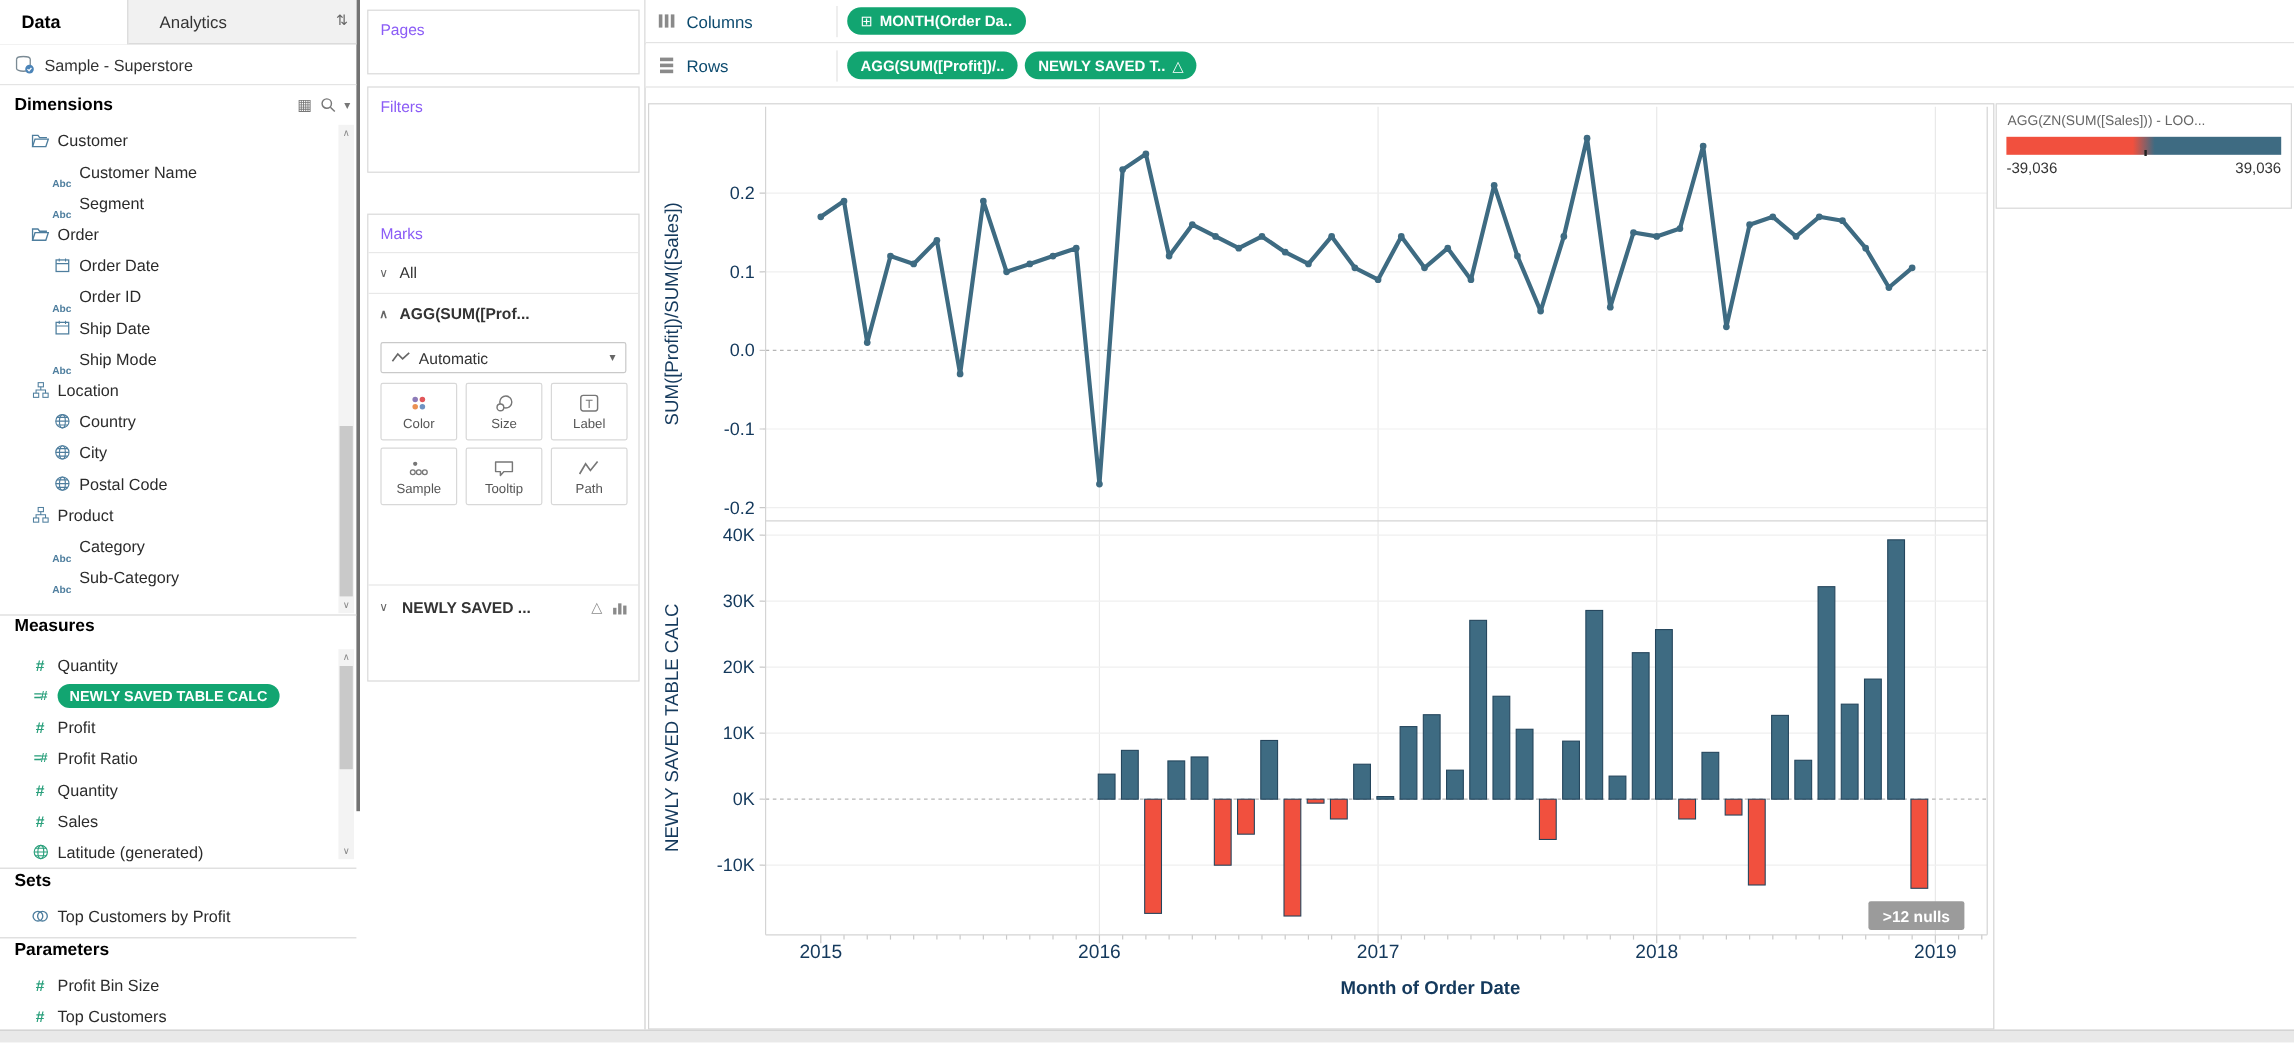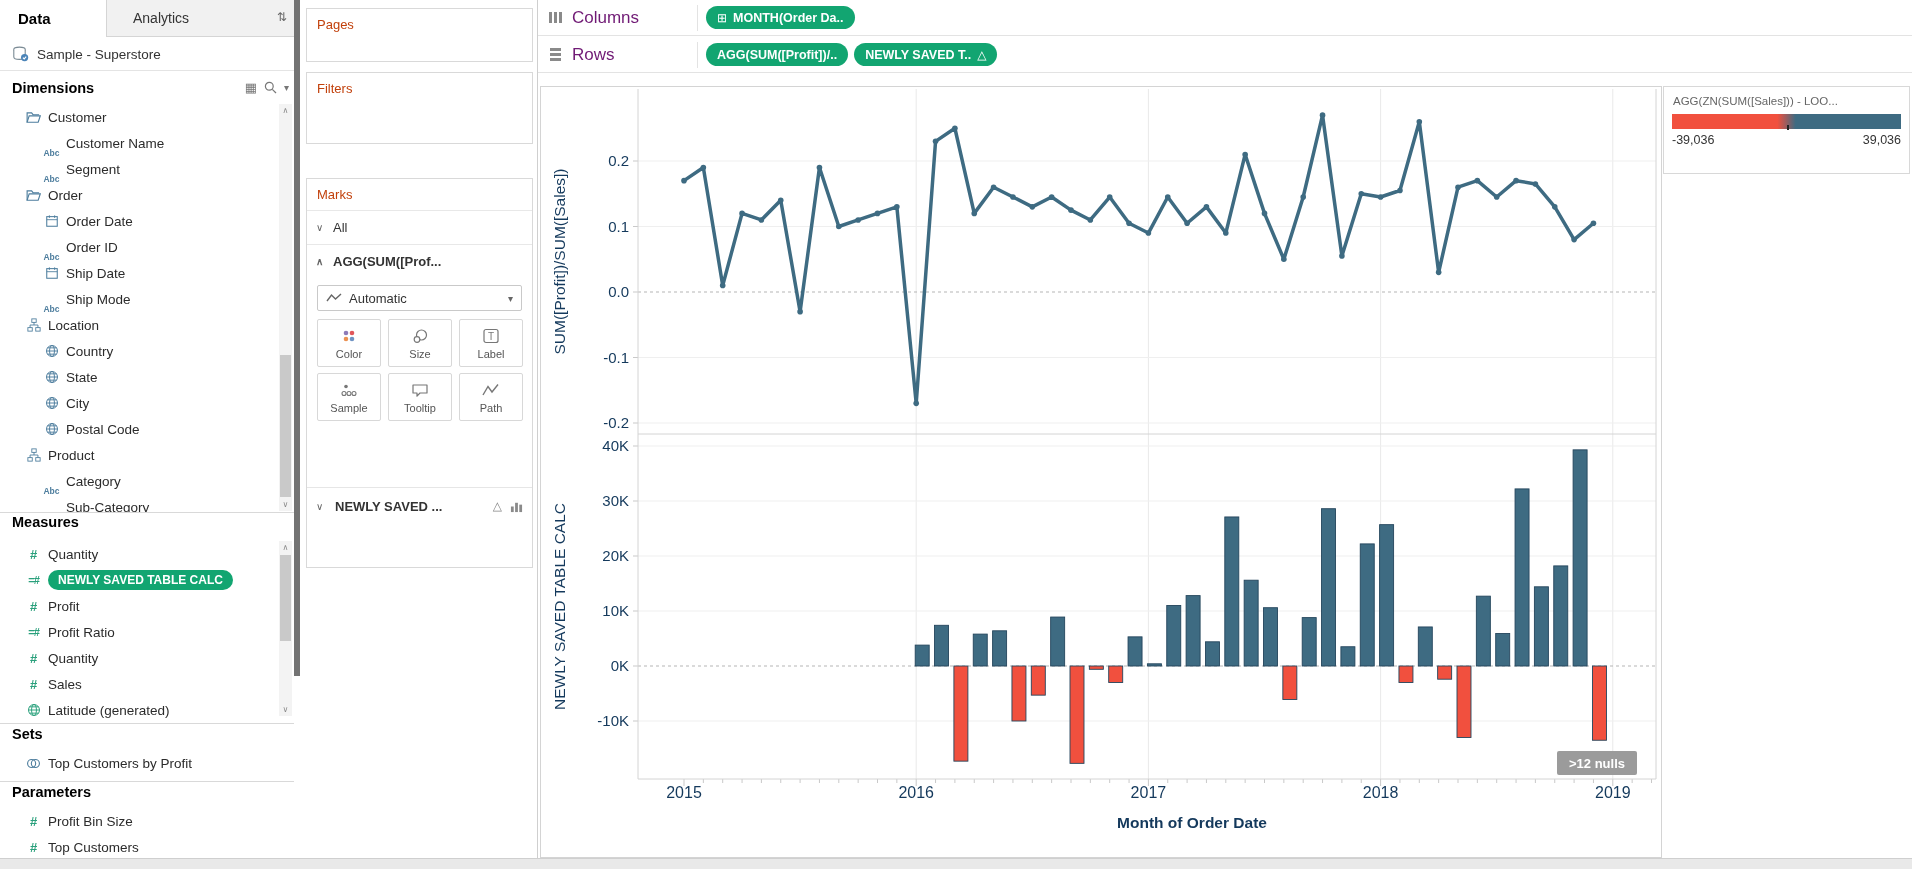--- a/index.html
+++ b/index.html
@@ -1,21 +1,21 @@
 <!DOCTYPE html>
 <html style="--pill-green: #12a571; --bar-positive: #3e6b82; --bar-negative: #f1503e; --axis-text: #14395c;"><head>
 <meta charset="utf-8">
 <style>
   html,body{margin:0;padding:0;background:#fff;}
   *{box-sizing:border-box;}
   #app{position:relative;width:1912px;height:869px;background:#fff;overflow:hidden;
        font-family:"Liberation Sans",sans-serif;font-size:13px;color:#333;}
 
   
-  .data-pane{position:absolute;left:0;top:0;width:300px;height:676px;background:#fff;border-right:6px solid #737373;}
+  .data-pane{position:absolute;left:0;top:0;width:300px;height:676px;background:#fff;border-right:3px solid #737373;}
   .tabs{position:absolute;left:0;top:0;width:100%;height:37px;background:#f1f1f1;border-bottom:1px solid #d5d5d5;}
   .tab-data{position:absolute;left:0;top:0;width:107px;height:37px;background:#fff;border-right:1px solid #d5d5d5;
             display:flex;align-items:center;padding-left:18px;font-weight:bold;font-size:15px;color:#000;}
   .tab-analytics{position:absolute;left:107px;top:0;height:36px;display:flex;align-items:center;padding-left:26px;font-size:14px;color:#333;}
   .sort-btn{position:absolute;right:7px;top:10px;color:#666;font-size:12px;}
   .datasource{position:absolute;left:0;top:38px;width:100%;height:33px;border-bottom:1px solid #e4e4e4;
               display:flex;align-items:center;gap:8px;padding-left:12px;font-size:13.5px;color:#333;}
   .pane-header{position:absolute;left:12px;font-weight:bold;font-size:14.5px;color:#000;}
   .dim-tools{position:absolute;right:5px;top:80px;display:flex;gap:7px;align-items:center;color:#777;}
   .dim-tools .tgrid{font-size:13px;}
@@ -42,39 +42,39 @@
   .flabel[data-pill]{background:var(--pill-green);color:#fff;font-weight:bold;font-size:12px;padding:3px 10px;border-radius:11px;}
   .flabel[data-italic]{}
   .sec-divider{position:absolute;left:0;width:100%;border-top:1px solid #d9d9d9;}
   .vscroll{position:absolute;right:2px;width:13px;background:#f3f3f3;}
   .vs-arrow{position:absolute;left:0;width:13px;height:13px;color:#8a8a8a;font-size:8px;display:flex;align-items:center;justify-content:center;}
   .vs-thumb{position:absolute;left:1px;width:11px;background:#c9c9c9;}
 
   
   .mid{position:absolute;left:301px;top:0;width:237px;height:858px;background:#fff;border-right:1px solid #cfcfcf;}
   .card{position:absolute;left:5px;width:227px;border:1px solid #d9d9d9;background:#fff;}
-  .card-label{padding:8px 10px;font-size:13px;color:#c2410c;}
+  .card-label{padding:8px 10px;font-size:13px;color:#8b5cf6;}
   .mrow{display:flex;align-items:center;padding:0 9px;height:34px;border-top:1px solid #e8e8e8;color:#333;}
   .mrow .chev2{width:17px;color:#666;font-size:10px;}
   .mrow.bold{font-weight:bold;font-size:13px;}
   .mselect{position:absolute;left:10px;top:106px;width:205px;height:26px;border:1px solid #c9c9c9;border-radius:2px;
            display:flex;align-items:center;gap:7px;padding:0 8px;color:#333;font-size:13px;background:#fff;}
   .mselect .scaret{margin-left:auto;color:#666;font-size:10px;}
   .mbtn{position:absolute;width:64px;height:48px;border:1px solid #d8d8d8;border-radius:2px;background:#fff;
         display:flex;flex-direction:column;align-items:center;justify-content:center;gap:2px;}
   .mbtn .mlabel{font-size:11px;color:#555;}
   .mnewly{position:absolute;left:0;top:308px;width:100%;height:37px;border-top:1px solid #e6e6e6;
           display:flex;align-items:center;gap:2px;padding:0 9px;font-size:13px;color:#333;font-weight:bold;}
   .mnewly .chev2{width:17px;color:#666;font-size:10px;font-weight:normal;}
   .mnewly .delta{margin-left:auto;color:#8a8a8a;font-size:12px;font-weight:normal;margin-right:6px;}
 
   
   .shelf{position:absolute;left:538px;right:0;height:36px;background:#fff;border-bottom:1px solid #e3e3e3;
          display:flex;align-items:center;}
-  .shelf-label{display:flex;gap:9px;align-items:center;padding-left:10px;width:159px;color:#701a75;font-size:17px;flex:none;}
+  .shelf-label{display:flex;gap:9px;align-items:center;padding-left:10px;width:159px;color:#0c4a6e;font-size:14px;flex:none;}
   .shelf-sep{width:1px;height:26px;background:#e3e3e3;flex:none;}
   .pills{display:flex;gap:6px;padding-left:8px;align-items:center;}
   .pill{height:23px;border-radius:12px;background:var(--pill-green);color:#fff;font-size:12.5px;font-weight:bold;
         display:inline-flex;align-items:center;gap:6px;padding:0 11px;white-space:nowrap;}
   .pill .pic{font-size:12px;font-weight:normal;}
 
   
   .sheet{position:absolute;left:540px;top:86px;width:1122px;height:772px;border:1px solid #d4d4d4;background:#fff;}
   .sheet svg{position:absolute;left:0;top:0;font-family:"Liberation Sans",sans-serif;}
   .legend{position:absolute;left:1663px;top:86px;width:247px;height:88px;border:1px solid #d8d8d8;background:#fff;}
@@ -231,33 +231,20 @@
             <svg class="v v-globe" width="14" height="14" viewBox="0 0 16 16">
               <circle cx="8" cy="8" r="6.3" fill="none" stroke="#4e7e9e" stroke-width="1.1"></circle>
               <ellipse cx="8" cy="8" rx="2.8" ry="6.3" fill="none" stroke="#4e7e9e" stroke-width="1.1"></ellipse>
               <path d="M1.7 8 h12.6 M2.7 4.4 h10.6 M2.7 11.6 h10.6" stroke="#4e7e9e" stroke-width="1.1" fill="none"></path>
             </svg>
 
           </span>
           <span class="flabel">Country</span>
         </div>
 
-        <div class="trow" data-level="1">
-          <span class="chev">∨</span>
-          <span class="fi" data-icon="globe-icon">
-
-            <svg class="v v-globe" width="14" height="14" viewBox="0 0 16 16">
-              <circle cx="8" cy="8" r="6.3" fill="none" stroke="#4e7e9e" stroke-width="1.1"></circle>
-              <ellipse cx="8" cy="8" rx="2.8" ry="6.3" fill="none" stroke="#4e7e9e" stroke-width="1.1"></ellipse>
-              <path d="M1.7 8 h12.6 M2.7 4.4 h10.6 M2.7 11.6 h10.6" stroke="#4e7e9e" stroke-width="1.1" fill="none"></path>
-            </svg>
-
-          </span>
-          <span class="flabel">State</span>
-        </div>
 
         <div class="trow" data-level="1">
           <span class="chev">∨</span>
           <span class="fi" data-icon="globe-icon">
 
             <svg class="v v-globe" width="14" height="14" viewBox="0 0 16 16">
               <circle cx="8" cy="8" r="6.3" fill="none" stroke="#4e7e9e" stroke-width="1.1"></circle>
               <ellipse cx="8" cy="8" rx="2.8" ry="6.3" fill="none" stroke="#4e7e9e" stroke-width="1.1"></ellipse>
               <path d="M1.7 8 h12.6 M2.7 4.4 h10.6 M2.7 11.6 h10.6" stroke="#4e7e9e" stroke-width="1.1" fill="none"></path>
             </svg>

